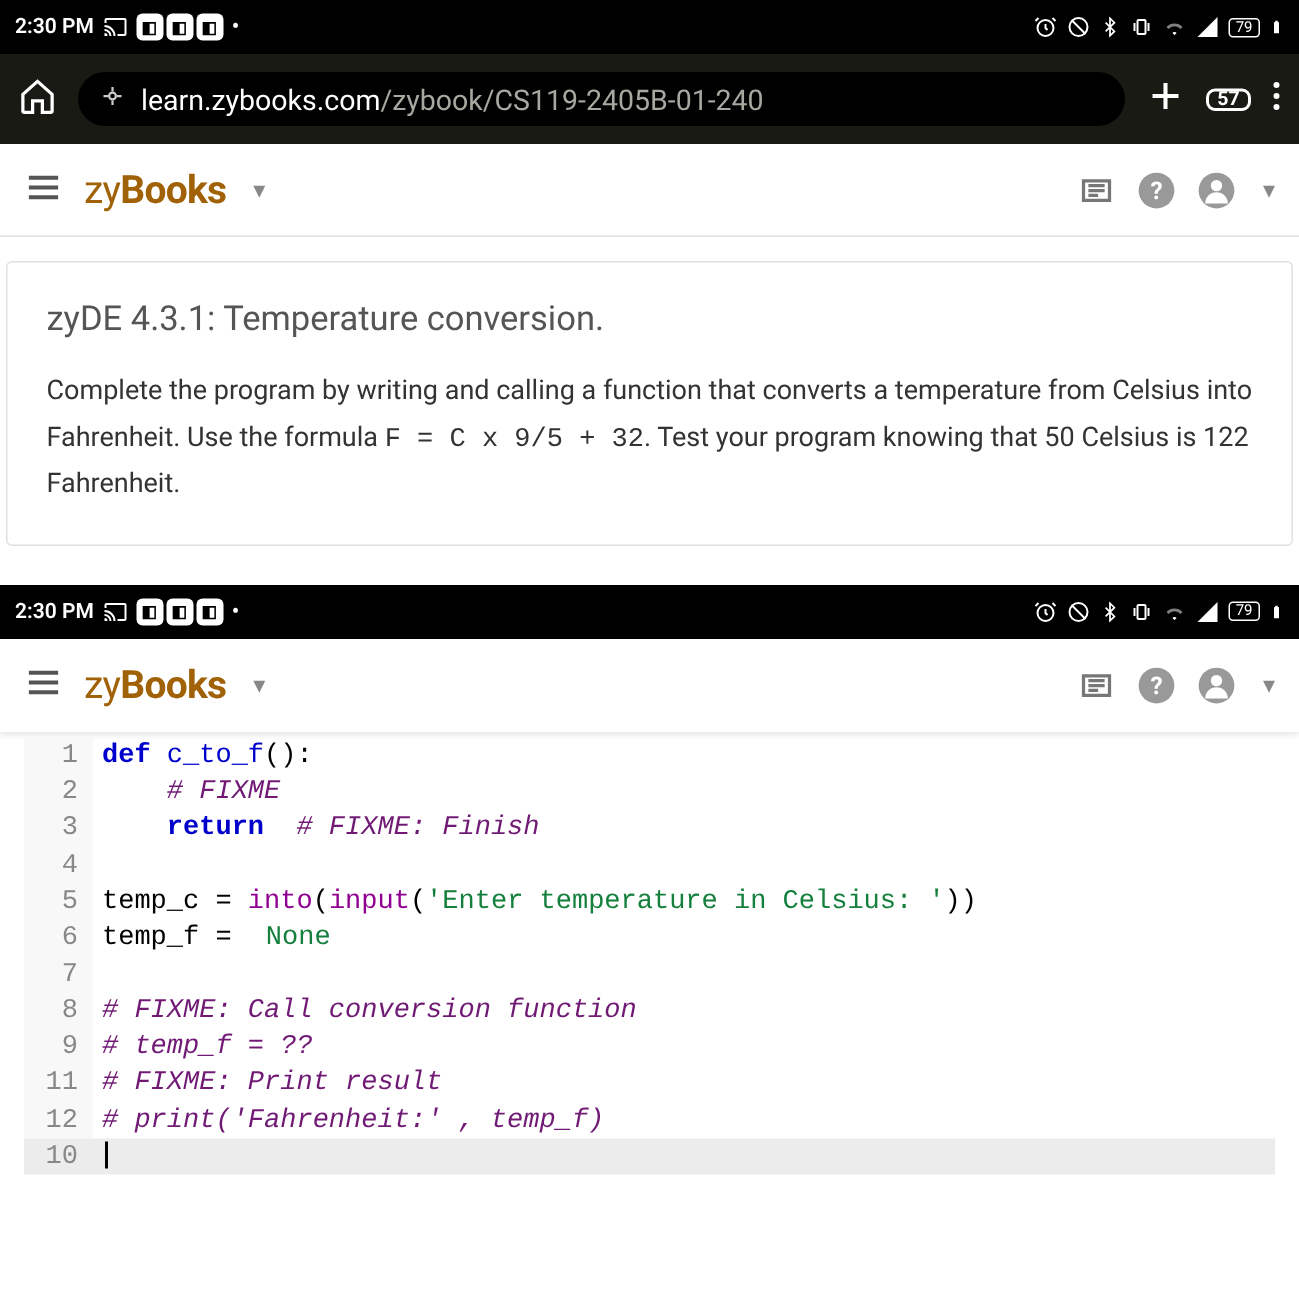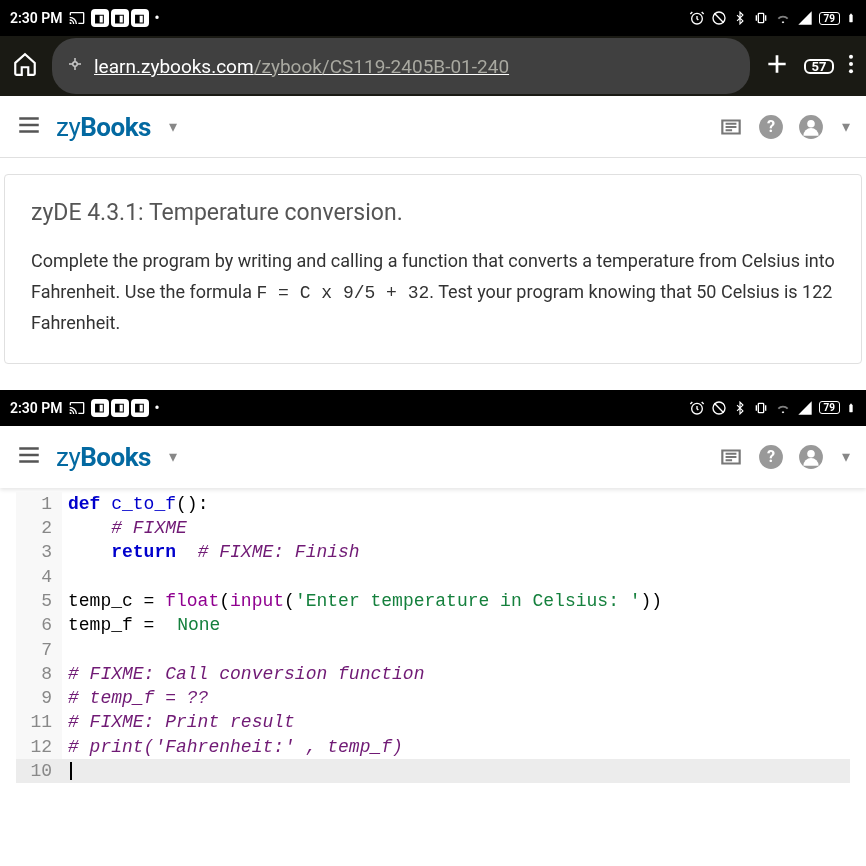--- a/index.html
+++ b/index.html
@@ -3,40 +3,40 @@
   <meta charset="utf-8">
   <style>
     * { box-sizing: border-box; margin: 0; padding: 0; }
     html, body { width: 866px; font-family: -apple-system, BlinkMacSystemFont, "Segoe UI", Roboto, sans-serif; background: #fff; }
     
     
     .status-bar { background: #000; color: #fff; height: 36px; display: flex; align-items: center; justify-content: space-between; padding: 0 10px; font-size: 14px; font-weight: 600; }
     .status-left { display: flex; align-items: center; gap: 6px; }
     .status-right { display: flex; align-items: center; gap: 6px; }
     .status-icon { display: inline-flex; align-items: center; }
-    .battery-box { border: 1.5px solid #fff; border-radius: 3px; padding: 0 4px; font-size: 10px; font-weight: 700; }
+    .battery-box { border: 1.5px solid #fff; border-radius: 3px; padding: 0 4px; font-size: 10px; font-weight: 400; }
     .mini-icons { display: flex; gap: 2px; }
     .mini-icon { width: 18px; height: 18px; background: #fff; border-radius: 4px; display: flex; align-items: center; justify-content: center; color:#000; font-size:11px; font-weight:700;}
     
     
     .browser-bar { background: #1a1a14; height: 60px; display: flex; align-items: center; padding: 0 12px; gap: 14px; color: #fff; }
     .home-icon svg { width: 26px; height: 26px; }
-    .url-pill { flex: 1; background: #404040; border-radius: 24px; height: 56px; display: flex; align-items: center; padding: 0 14px; gap: 10px; overflow: hidden; text-decoration: underline; }
+    .url-pill { flex: 1; background: #000000; border-radius: 24px; height: 36px; display: flex; align-items: center; padding: 0 14px; gap: 10px; overflow: hidden; }
     .url-text { font-size: 19px; white-space: nowrap; }
     .url-domain { color: #fff; }
     .url-path { color: #a8a8a0; }
     .plus-icon svg { width: 26px; height: 26px; }
     .tabs-badge { border: 2px solid #fff; border-radius: 6px; width: 30px; height: 15px; display: flex; align-items: center; justify-content: center; font-size: 13px; font-weight: 700; }
     .dots-icon svg { width: 6px; height: 22px; }
     
     
     .zy-header { height: 62px; background: #fff; display: flex; align-items: center; padding: 0 16px; gap: 14px; border-bottom: 1px solid #e0e0e0; }
     .zy-header.shadow { box-shadow: 0 2px 4px rgba(0,0,0,0.1); border-bottom: none; }
     .hamburger svg { width: 26px; height: 26px; }
-    .zy-logo { color: #0369a1; font-size: 26px; font-weight: 700; letter-spacing: -0.5px; }
+    .zy-logo { color: #a16207; font-size: 26px; font-weight: 700; letter-spacing: -0.5px; }
     .zy-logo .thin { font-weight: 400; }
     .zy-caret { color: #888; margin-left: 4px; }
     .zy-spacer { flex: 1; }
     .zy-icon { color: #888; display:flex; align-items:center;}
     .zy-icon svg { width: 26px; height: 26px; }
     
     
     .content-area { padding: 16px 4px; background: #fff; }
     .card { border: 1px solid #e0e0e0; border-radius: 4px; padding: 24px 26px; }
     .card-title { font-size: 23px; color: #555; margin-bottom: 20px; font-weight: 400; }
@@ -291,21 +291,21 @@
       <div class="code-row">
         <div class="gutter">3</div>
         <div class="code-cell"><span class="tok-id">    </span><span class="tok-kw">return</span><span class="tok-id">  </span><span class="tok-cm"># FIXME: Finish</span></div>
       </div>
       <div class="code-row">
         <div class="gutter">4</div>
         <div class="code-cell">&nbsp;</div>
       </div>
       <div class="code-row">
         <div class="gutter">5</div>
-        <div class="code-cell"><span class="tok-id">temp_c = </span><span class="tok-builtin">float</span><span class="tok-id">(</span><span class="tok-builtin">input</span><span class="tok-id">(</span><span class="tok-str">'Enter temperature in Celsius: '</span><span class="tok-id">))</span></div>
+        <div class="code-cell"><span class="tok-id">temp_c = </span><span class="tok-builtin">into</span><span class="tok-id">(</span><span class="tok-builtin">input</span><span class="tok-id">(</span><span class="tok-str">'Enter temperature in Celsius: '</span><span class="tok-id">))</span></div>
       </div>
       <div class="code-row">
         <div class="gutter">6</div>
         <div class="code-cell"><span class="tok-id">temp_f = </span><span class="tok-const">None</span></div>
       </div>
       <div class="code-row">
         <div class="gutter">7</div>
         <div class="code-cell">&nbsp;</div>
       </div>
       <div class="code-row">

